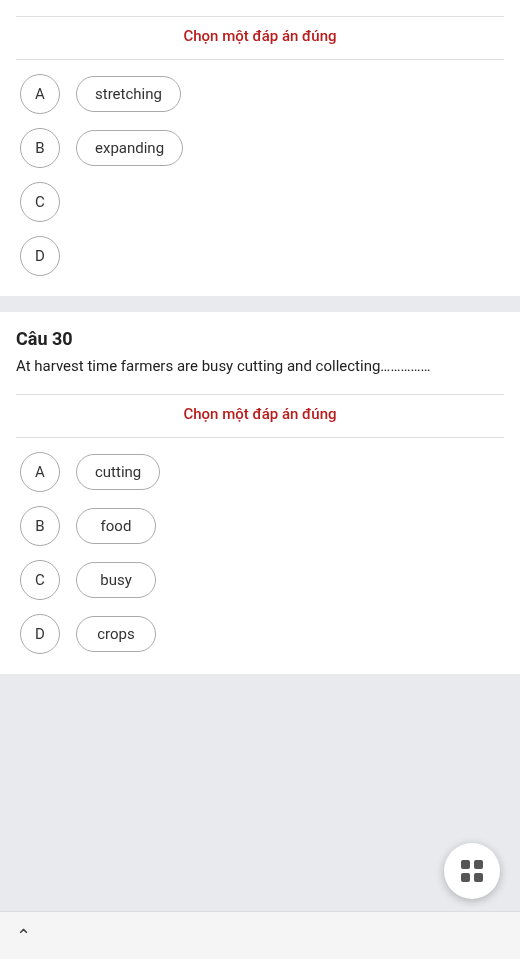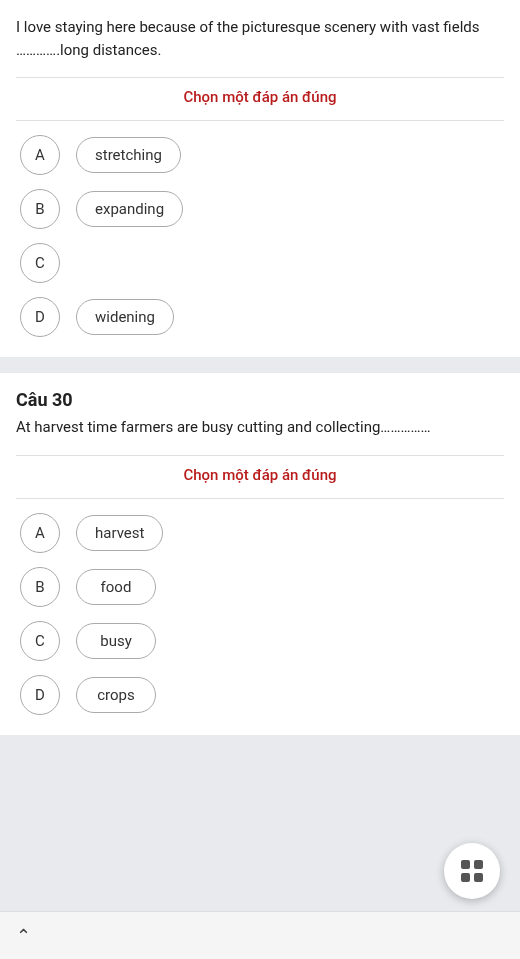--- a/index.html
+++ b/index.html
@@ -138,21 +138,20 @@
 
     .section-gap {
       height: 8px;
       background: #e8eaed;
     }
   </style>
 </head>
 <body>
 
 <div class="question-block">
-  <p class="question-text">I love staying here because of the picturesque scenery with vast fields ………….long distances.</p>
   <hr class="divider-line">
   <div class="instruction-bar">Chọn một đáp án đúng</div>
   <div class="options-list">
 
     <div class="option-row">
       <div class="option-circle">
         <span>A</span>
       </div>
       <div class="option-box">
         <span>stretching</span>
@@ -170,44 +169,41 @@
 
     <div class="option-row">
       <div class="option-circle">
         <span>C</span>
       </div>
     </div>
 
     <div class="option-row">
       <div class="option-circle">
         <span>D</span>
-      </div>
-      <div class="option-box">
-        <span>widening</span>
       </div>
     </div>
 
   </div>
 </div>
 
 <div class="section-gap"></div>
 
 <div class="question-block">
   <p class="question-number">Câu 30</p>
   <p class="question-text">At harvest time farmers are busy cutting and collecting……………</p>
   <hr class="divider-line">
   <div class="instruction-bar">Chọn một đáp án đúng</div>
   <div class="options-list">
 
     <div class="option-row">
       <div class="option-circle">
         <span>A</span>
       </div>
       <div class="option-box">
-        <span>harvest</span>
+        <span>cutting</span>
       </div>
     </div>
 
     <div class="option-row">
       <div class="option-circle">
         <span>B</span>
       </div>
       <div class="option-box">
         <span>food</span>
       </div>

